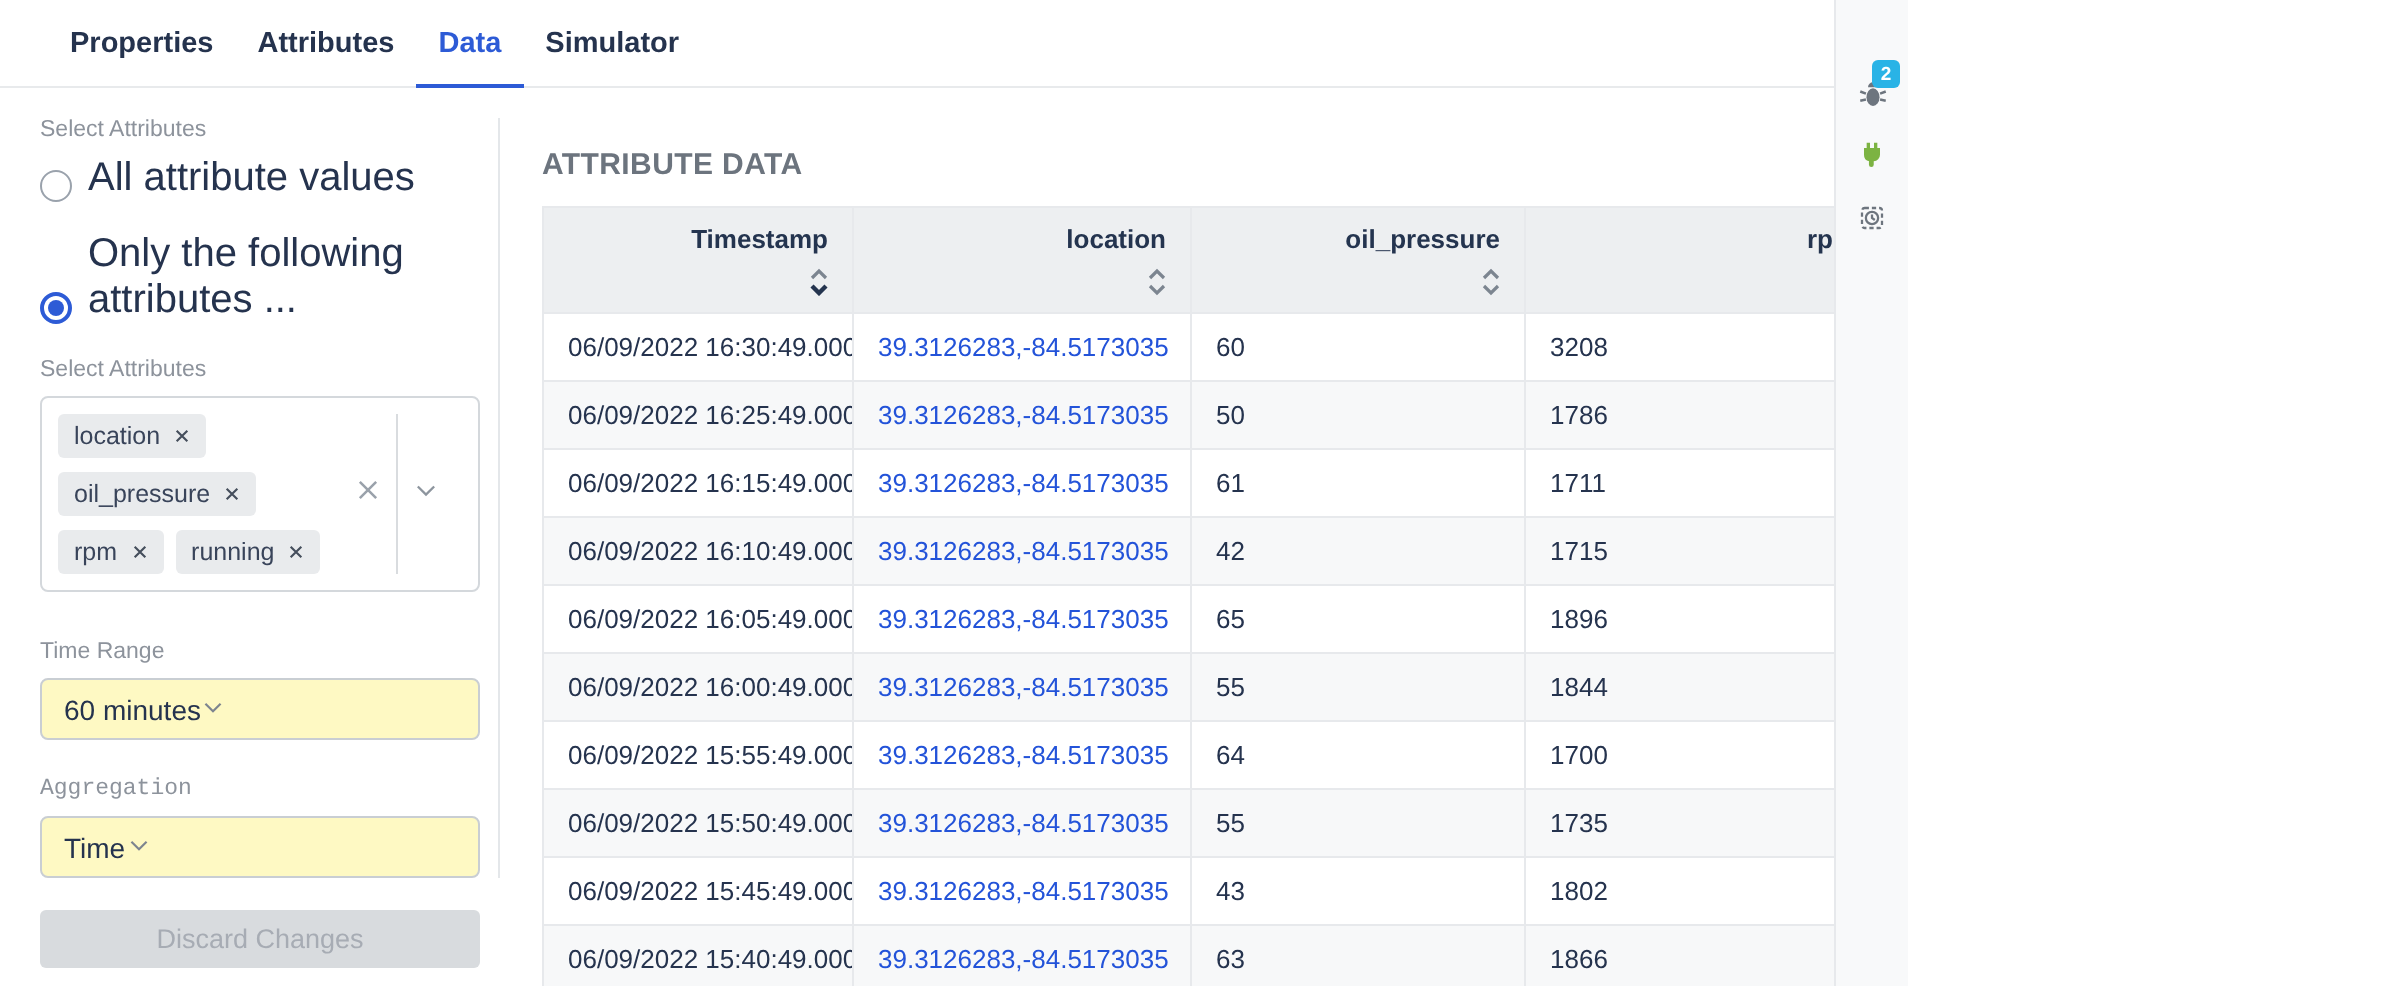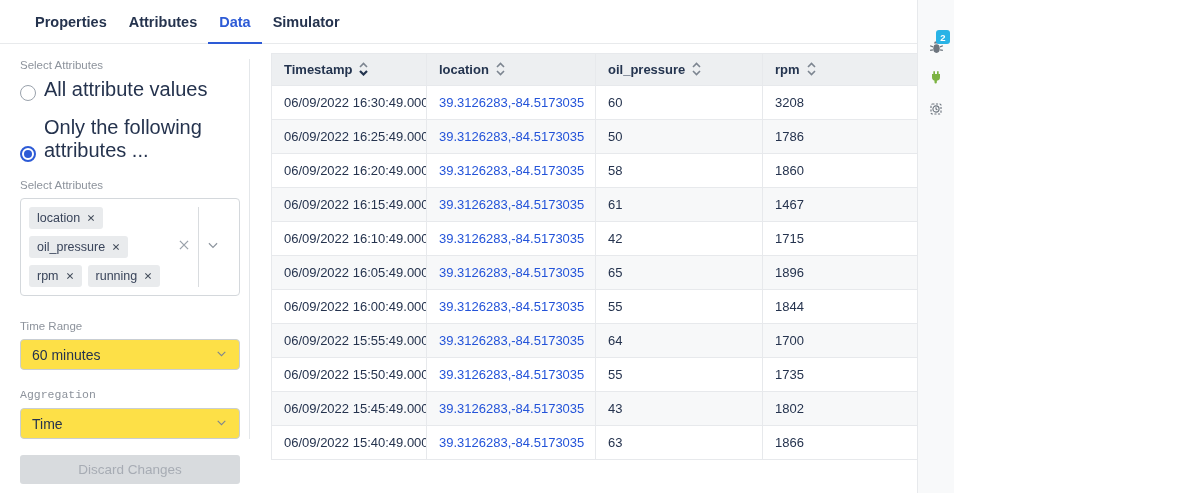--- a/index.html
+++ b/index.html
@@ -23,40 +23,40 @@
   .radio { width: 16px; height: 16px; flex: none; border-radius: 50%; border: 1.5px solid #9aa2ac; background: #fff; }
   .radio.selected { border: 2px solid #2d5bd6; }
   .radio.selected::after { content: ""; display: block; width: 8px; height: 8px; margin: 2px; border-radius: 50%; background: #2d5bd6; }
 
   .multiselect { display: flex; margin-top: 7px; border: 1px solid #d4d8dc; border-radius: 4px; padding: 8px 6px 8px 8px; min-height: 86px; background: #fff; }
   .chips { flex: 1; display: flex; flex-wrap: wrap; gap: 7px 6px; align-content: flex-start; max-width: 148px; }
   .chip { display: inline-flex; align-items: center; gap: 7px; background: #e9ebed; border-radius: 3px; padding: 4px 8px; font-size: 12.5px; color: #39445a; cursor: pointer; }
   .ms-controls { display: flex; align-items: center; gap: 7px; }
   .ms-divider { width: 1px; align-self: stretch; background: #d9dcdf; }
 
-  .select { display: flex; align-items: center; justify-content: space-between; margin-top: 7px; height: 31px; padding: 0 11px; border: 1px solid #c9ced3; border-radius: 4px; font-size: 14px; background: #fde047; cursor: pointer; }
+  .select { display: flex; align-items: center; justify-content: flex-start; margin-top: 7px; height: 31px; padding: 0 11px; border: 1px solid #c9ced3; border-radius: 4px; font-size: 14px; background: #fef9c3; cursor: pointer; }
 
   .side-btn { display: block; width: 100%; height: 29px; margin-top: 16px; border: none; border-radius: 3px; background: #d8dbde; color: #a7acb4; font-size: 13.5px; font-family: inherit; cursor: default; }
   .side-btn + .side-btn { margin-top: 9px; }
 
   .divider-v { width: 1px; height: 380px; margin-top: 15px; margin-left: 9px; background: #e4e7ea; flex: none; }
 
   
   .main { flex: 1; margin-left: 21px; }
   .main-header { display: flex; align-items: center; justify-content: space-between; margin-top: 26px; }
   .main-title { font-size: 15px; font-weight: 700; letter-spacing: 0.2px; color: #6c747e; }
   .hdr-actions { display: flex; gap: 6px; }
   .icon-btn { width: 25px; height: 24px; display: flex; align-items: center; justify-content: center; background: #fff; border: 1px solid #d9dcdf; border-radius: 4px; cursor: pointer; }
 
   table { width: 100%; border-collapse: collapse; margin-top: 9px; font-size: 13px; table-layout: fixed; }
   th, td { border: 1px solid #e7e9ec; padding: 8px 12px; text-align: left; overflow: hidden; white-space: nowrap; }
   thead th { background: #edeff1; color: #24344f; font-weight: 700; padding: 8px 12px; }
   tbody tr:nth-child(even) td { background: #f7f8f9; }
   tbody td { color: #25334e; }
-  .th-inner { display: flex; align-items: flex-start; gap: 7px; }
+  .th-inner { display: flex; align-items: flex-end; gap: 7px; flex-direction: column; }
   .loc-link { color: #2353d9; cursor: pointer; }
   .trash-cell { text-align: center; padding: 8px 6px; }
   .col-ts { width: 155px; } .col-loc { width: 169px; } .col-oil { width: 167px; }
   .col-rpm { width: 178px; } .col-run { width: 169px; } .col-act { width: 31px; }
 
   
   .right-rail { position: absolute; top: 0; right: 0; bottom: 0; width: 37px; background: #f8f9fa; border-left: 1px solid #e7e9ec; display: flex; flex-direction: column; align-items: center; padding-top: 38px; gap: 13px; }
   .rail-icon { position: relative; width: 18px; height: 18px; display: flex; align-items: center; justify-content: center; cursor: pointer; }
   .rail-badge { position: absolute; top: -8px; left: 9px; min-width: 14px; height: 14px; padding: 0 3px; background: #29b3e6; border-radius: 3px; color: #fff; font-size: 9.5px; font-weight: 700; display: flex; align-items: center; justify-content: center; }
 </style>
@@ -150,20 +150,38 @@
           </span>
         </div>
 
         <button class="side-btn">Discard Changes</button>
         <button class="side-btn">Fetch Data</button>
       </aside>
 
       <div class="divider-v"></div>
 
       <main class="main">
+        <div class="main-header">
+          <h2 class="main-title">ATTRIBUTE DATA</h2>
+          <div class="hdr-actions">
+            <div class="icon-btn">
+              <svg width="14" height="14" viewBox="0 0 24 24">
+                  <path d="M19.5 12a7.5 7.5 0 1 1-2.3-5.4" fill="none" stroke="#3a4a63" stroke-width="2"></path>
+                  <path d="M19.8 2.6v5h-5z" fill="#3a4a63"></path>
+                </svg>
+            </div>
+            <div class="icon-btn">
+              <svg width="14" height="14" viewBox="0 0 24 24">
+                  <circle cx="12" cy="5" r="1.7" fill="#3a4a63"></circle>
+                  <circle cx="12" cy="12" r="1.7" fill="#3a4a63"></circle>
+                  <circle cx="12" cy="19" r="1.7" fill="#3a4a63"></circle>
+                </svg>
+            </div>
+          </div>
+        </div>
 
         <table>
           <colgroup>
             <col class="col-ts">
               <col class="col-loc">
               <col class="col-oil">
               <col class="col-rpm">
               <col class="col-run">
               <col class="col-act">
           </colgroup>
@@ -242,34 +260,24 @@
                 <td>06/09/2022 16:25:49.000</td>
                 <td><span class="loc-link">39.3126283,-84.5173035</span></td>
                 <td>50</td>
                 <td>1786</td>
                 <td>1</td>
                 <td class="trash-cell"><span style="cursor: pointer;"><svg width="13" height="14" viewBox="0 0 24 24">
                       <path fill="#6d757e" d="M9 3h6l.8 2H20v2H4V5h4.2L9 3zM6 8.5h12L17 21H7L6 8.5z"></path>
                     </svg></span></td>
               </tr>
               <tr>
-                <td>06/09/2022 16:20:49.000</td>
-                <td><span class="loc-link">39.3126283,-84.5173035</span></td>
-                <td>58</td>
-                <td>1860</td>
-                <td>1</td>
-                <td class="trash-cell"><span style="cursor: pointer;"><svg width="13" height="14" viewBox="0 0 24 24">
-                      <path fill="#6d757e" d="M9 3h6l.8 2H20v2H4V5h4.2L9 3zM6 8.5h12L17 21H7L6 8.5z"></path>
-                    </svg></span></td>
-              </tr>
-              <tr>
                 <td>06/09/2022 16:15:49.000</td>
                 <td><span class="loc-link">39.3126283,-84.5173035</span></td>
                 <td>61</td>
-                <td>1467</td>
+                <td>1711</td>
                 <td>1</td>
                 <td class="trash-cell"><span style="cursor: pointer;"><svg width="13" height="14" viewBox="0 0 24 24">
                       <path fill="#6d757e" d="M9 3h6l.8 2H20v2H4V5h4.2L9 3zM6 8.5h12L17 21H7L6 8.5z"></path>
                     </svg></span></td>
               </tr>
               <tr>
                 <td>06/09/2022 16:10:49.000</td>
                 <td><span class="loc-link">39.3126283,-84.5173035</span></td>
                 <td>42</td>
                 <td>1715</td>

